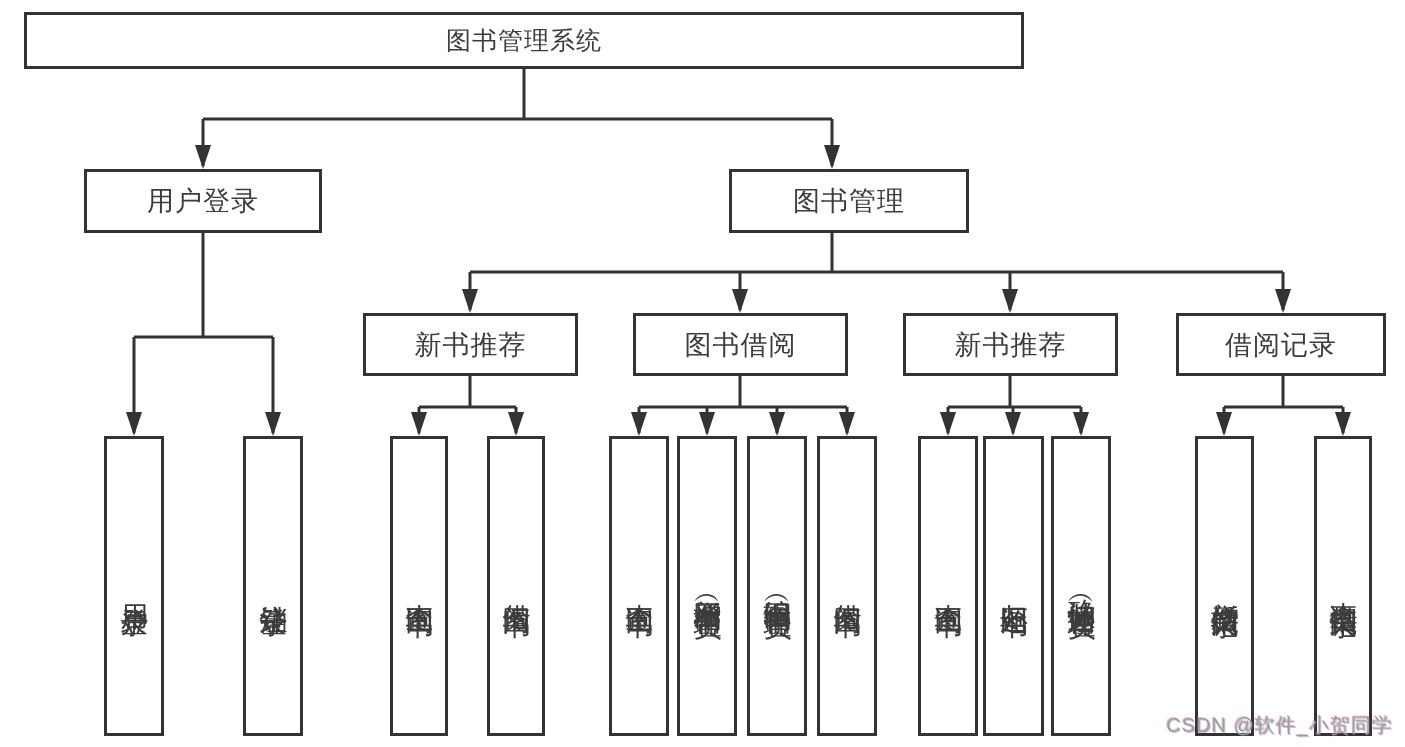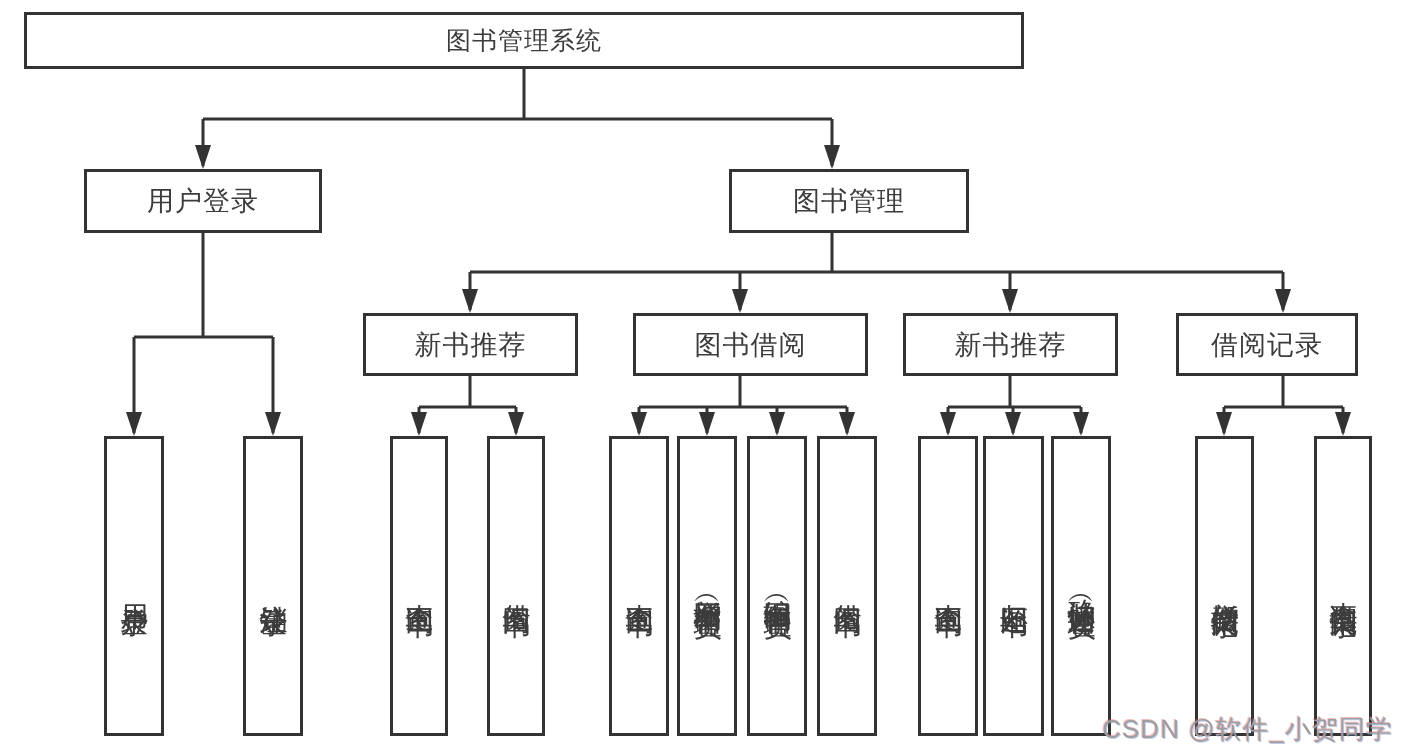--- a/index.html
+++ b/index.html
@@ -21,21 +21,21 @@
     display:flex;align-items:center;justify-content:center;text-align:center;
   }
   .hlabel{font-size:27px;letter-spacing:1px;white-space:nowrap;}
   .root-box .hlabel{font-size:25px;}
   .leaf .vlabel{
     writing-mode:vertical-rl;text-orientation:mixed;
     font-size:28px;letter-spacing:2px;line-height:1;white-space:nowrap;
   }
   .watermark{
     position:absolute;top:712px;right:12px;
-    font-size:26px;letter-spacing:1px;color:var(--watermark);
+    font-size:20px;letter-spacing:1px;color:var(--watermark);
     text-shadow:-1px -1px 0 rgba(224,96,96,.4),1px 1px 0 rgba(96,128,208,.4);
     white-space:nowrap;
   }
 </style>
 </head>
 <body>
 
 <div class="stage">
 
   <svg class="connectors" width="1405" height="747" viewBox="0 0 1405 747" aria-hidden="true">
@@ -77,27 +77,27 @@
   <div class="box" style="left:84px;top:169px;width:238px;height:64px">
     <span class="hlabel">用户登录</span>
   </div>
   <div class="box" style="left:729px;top:169px;width:240px;height:64px">
     <span class="hlabel">图书管理</span>
   </div>
 
   <div class="box" style="left:363px;top:313px;width:215px;height:63px">
     <span class="hlabel">新书推荐</span>
   </div>
-  <div class="box" style="left:633px;top:313px;width:235px;height:63px">
+  <div class="box" style="left:633px;top:313px;width:215px;height:63px">
     <span class="hlabel">图书借阅</span>
   </div>
   <div class="box" style="left:903px;top:313px;width:215px;height:63px">
     <span class="hlabel">新书推荐</span>
   </div>
-  <div class="box" style="left:1176px;top:313px;width:182px;height:63px">
+  <div class="box" style="left:1176px;top:313px;width:210px;height:63px">
     <span class="hlabel">借阅记录</span>
   </div>
 
   <div class="box leaf" style="left:104px;top:436px;width:60px;height:300px">
     <span class="vlabel">用户登录</span>
   </div>
   <div class="box leaf" style="left:243px;top:436px;width:60px;height:300px">
     <span class="vlabel">注销登录</span>
   </div>
 

